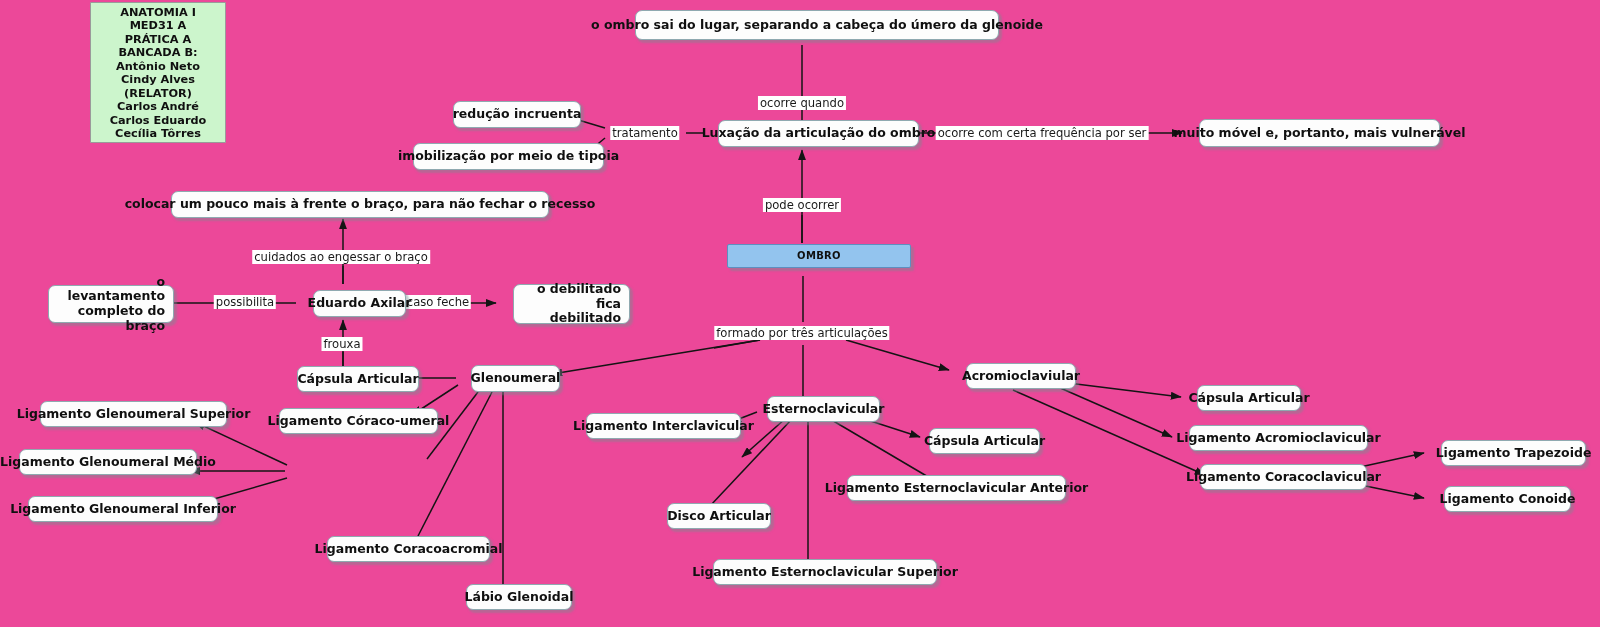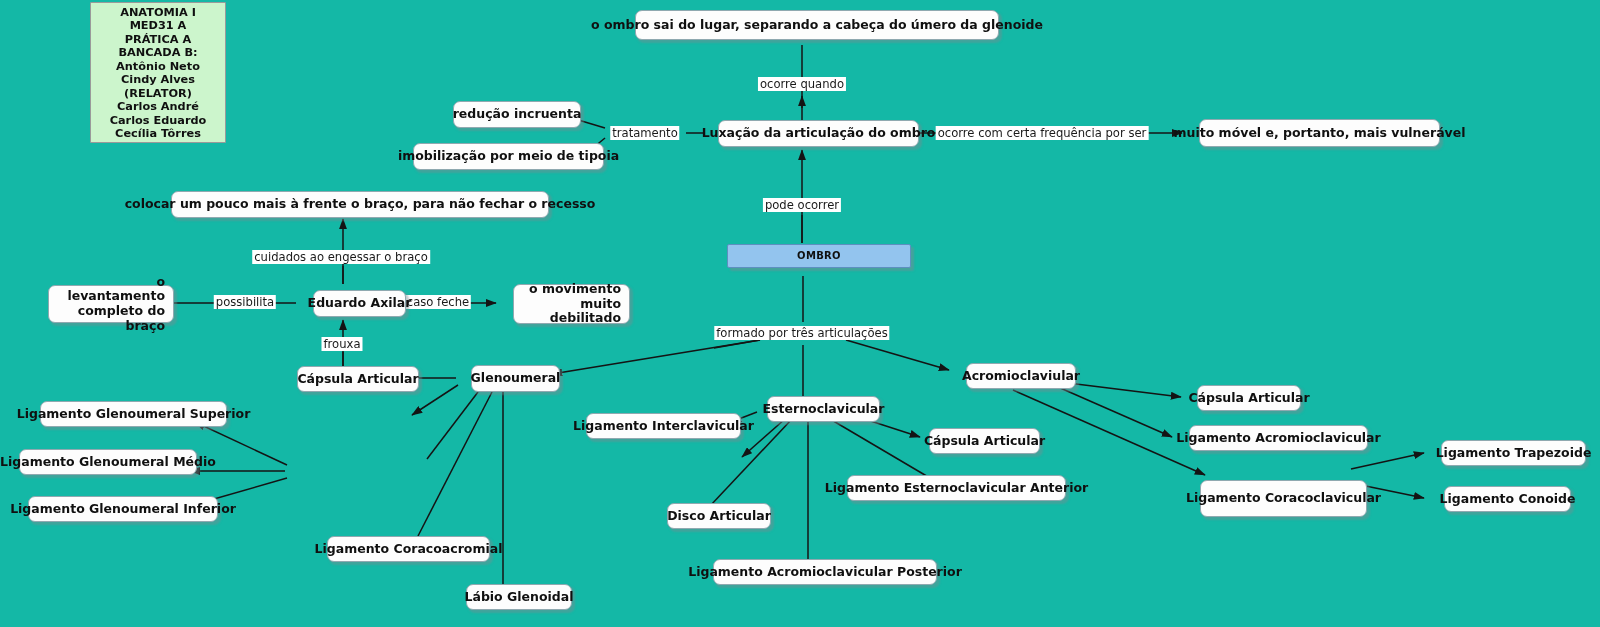--- a/index.html
+++ b/index.html
@@ -8,21 +8,21 @@
     padding: 0;
     background: #ffffff;
   }
   body {
     font-family: "DejaVu Sans", "Liberation Sans", sans-serif;
   }
   #canvas {
     position: relative;
     width: 1600px;
     height: 627px;
-    background: #14b8a6;
+    background: #ec4899;
     overflow: hidden;
   }
   #edges {
     position: absolute;
     left: 0;
     top: 0;
     width: 1600px;
     height: 627px;
     pointer-events: none;
   }
@@ -186,26 +186,27 @@
   <div class="node" style="left:397px; top:143px; width:191px; height:27px;">imobilização por meio de tipoia</div>
 
   <div class="node" style="left:155px; top:191px; width:378px; height:27px;">colocar um pouco mais à frente o braço, para não fechar o recesso</div>
 
   <div class="node ombro" style="left:711px; top:244px; width:184px; height:24px;">OMBRO</div>
 
   <div class="node" style="left:297px; top:290px; width:93px; height:27px;">Eduardo Axilar</div>
 
   <div class="node wrap" style="left:32px; top:285px; width:126px; height:38px;">o levantamento completo do braço</div>
 
-  <div class="node wrap" style="left:497px; top:284px; width:117px; height:40px;">o movimento muito debilitado</div>
+  <div class="node wrap" style="left:497px; top:284px; width:117px; height:40px;">o debilitado fica debilitado</div>
 
   <div class="node" style="left:281px; top:366px; width:122px; height:26px;">Cápsula Articular</div>
 
   <div class="node" style="left:455px; top:365px; width:89px; height:27px;">Glenoumeral</div>
 
+  <div class="node" style="left:263px; top:408px; width:159px; height:26px;">Ligamento Córaco-umeral</div>
 
 
   <div class="node" style="left:24px; top:401px; width:187px; height:26px;">Ligamento Glenoumeral Superior</div>
 
   <div class="node" style="left:3px; top:449px; width:178px; height:26px;">Ligamento Glenoumeral Médio</div>
 
   <div class="node" style="left:12px; top:496px; width:190px; height:26px;">Ligamento Glenoumeral Inferior</div>
 
   <div class="node" style="left:311px; top:536px; width:163px; height:26px;">Ligamento Coracoacromial</div>
 
@@ -215,35 +216,35 @@
 
   <div class="node" style="left:570px; top:413px; width:155px; height:26px;">Ligamento Interclavicular</div>
 
 
   <div class="node" style="left:651px; top:503px; width:104px; height:26px;">Disco Articular</div>
 
   <div class="node" style="left:913px; top:428px; width:111px; height:26px;">Cápsula Articular</div>
 
   <div class="node" style="left:831px; top:475px; width:219px; height:26px;">Ligamento Esternoclavicular Anterior</div>
 
-  <div class="node" style="left:697px; top:559px; width:224px; height:26px;">Ligamento Acromioclavicular Posterior</div>
+  <div class="node" style="left:697px; top:559px; width:224px; height:26px;">Ligamento Esternoclavicular Superior</div>
 
   <div class="node" style="left:950px; top:363px; width:110px; height:26px;">Acromioclaviular</div>
 
   <div class="node" style="left:1181px; top:385px; width:104px; height:26px;">Cápsula Articular</div>
 
   <div class="node" style="left:1173px; top:425px; width:179px; height:26px;">Ligamento Acromioclavicular</div>
 
-  <div class="node" style="left:1184px; top:480px; width:167px; height:37px;">Ligamento Coracoclavicular</div>
+  <div class="node" style="left:1184px; top:464px; width:167px; height:26px;">Ligamento Coracoclavicular</div>
 
   <div class="node" style="left:1425px; top:440px; width:145px; height:26px;">Ligamento Trapezoide</div>
 
   <div class="node" style="left:1428px; top:486px; width:127px; height:26px;">Ligamento Conoide</div>
 
-  <div class="elabel ctr" style="left:802px; top:77px;text-align:center;">ocorre quando</div>
+  <div class="elabel ctr" style="left:802px; top:96px;text-align:center;">ocorre quando</div>
 
   <div class="elabel ctr" style="left:645px; top:126px;">tratamento</div>
 
   <div class="elabel ctr" style="left:1042px; top:126px;">ocorre com certa frequência por ser</div>
 
   <div class="elabel ctr" style="left:802px; top:198px;">pode ocorrer</div>
 
   <div class="elabel ctr" style="left:341px; top:250px;">cuidados ao engessar o braço</div>
 
   <div class="elabel ctr" style="left:245px; top:295px;">possibilita</div>

